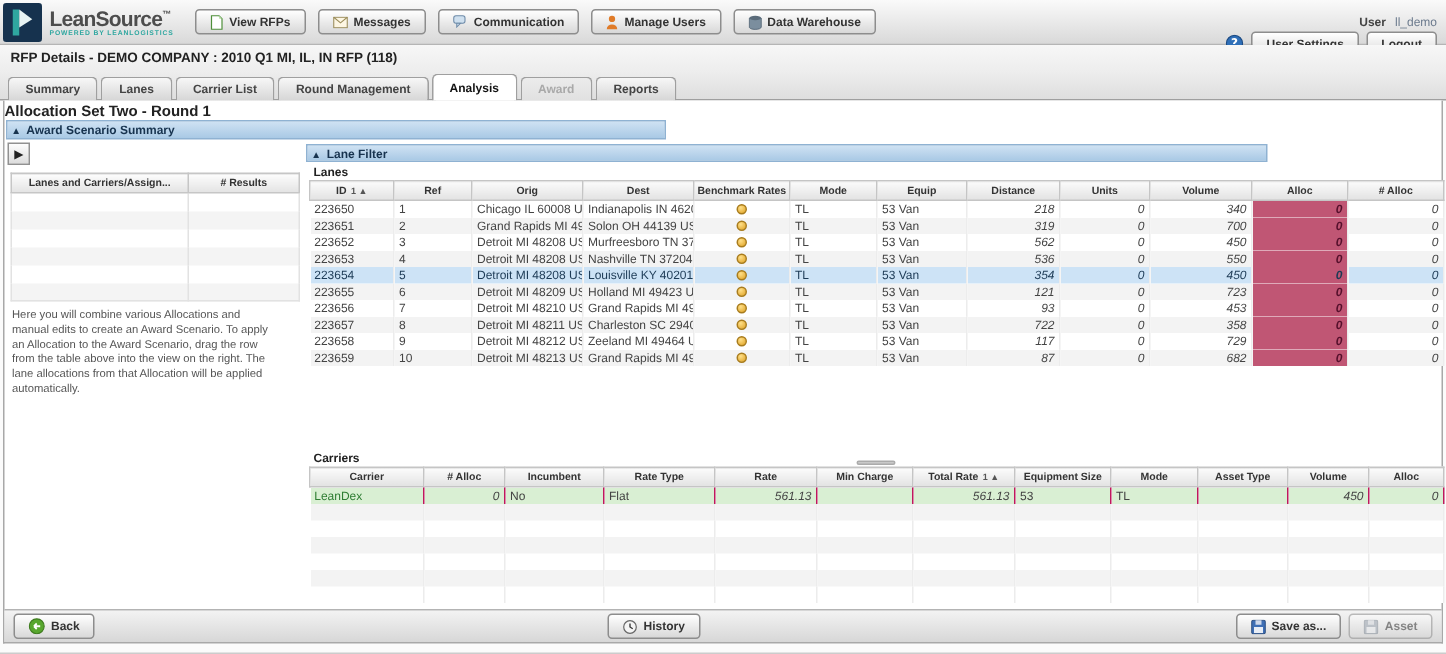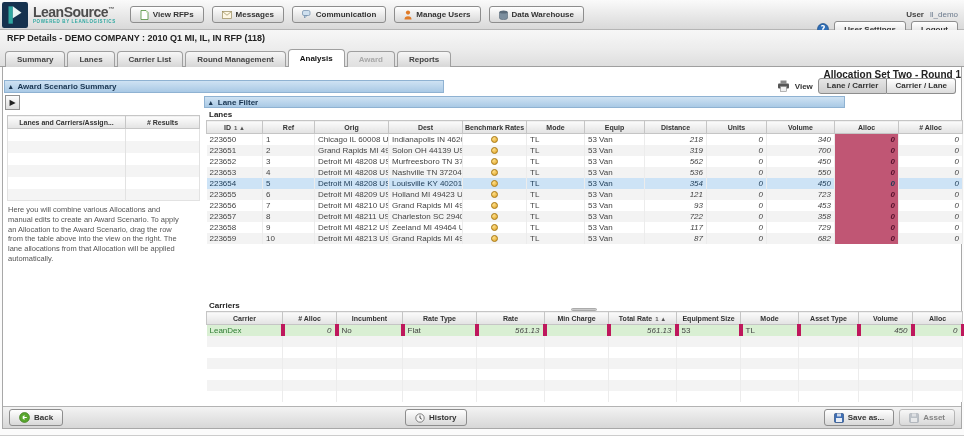--- a/index.html
+++ b/index.html
@@ -39,21 +39,21 @@
     display:flex; align-items:flex-end; padding-left:5px; }
   .tab { height:16px; line-height:15px; padding:0 11px; margin-right:2px; position:relative; top:1px;
     font-size:8px; font-weight:bold; color:#444; background:linear-gradient(#f7f7f7,#d6d6d6);
     border:1px solid #9f9f9f; border-bottom:none; border-radius:4px 4px 0 0; cursor:pointer; }
   .tab.active { background:#fff; color:#111; height:18px; line-height:17px; z-index:2;margin-top:31px; }
   .tab.disabled { color:#a9a9a9; background:linear-gradient(#ececec,#e0e0e0); cursor:default;margin-top:32px; }
 
   
   .panel { position:absolute; top:67px; left:2px; width:960px; height:362px;
     background:#fff; border:1px solid #a8a8a8; border-top:none; }
-  .round-title { position:absolute; top:2px; left:0; width:100%; text-align:right;
+  .round-title { position:absolute; top:2px; left:0; width:100%; text-align:left;
     font-size:10px; font-weight:bold; color:#222; }
   .blue-bar { position:absolute; height:13px; line-height:12px;
     background:linear-gradient(#cfe2f3,#a9c9e5); border:1px solid #8fb2d2;
     font-size:8px; font-weight:bold; color:#17334f; padding-left:4px; }
   .blue-bar .tri { font-size:7px; margin-right:3px; }
   .ass-bar { left:1px; top:13px; width:440px; }
   .lane-filter-bar { left:201px; top:29px; width:641px; height:12px; line-height:11px; }
   .play-btn { position:absolute; left:2px; top:28px; width:15px; height:15px;
     border:1px solid #919191; background:linear-gradient(#fdfdfd,#dcdcdc);
     font-size:8px; text-align:center; line-height:14px; color:#222; cursor:pointer; }
@@ -82,21 +82,21 @@
   .grid-title { position:absolute; font-size:8px; font-weight:bold; color:#222; }
   .grid { position:absolute; border-collapse:collapse; table-layout:fixed; font-size:8px; background:#fff; }
   .grid th { height:13px; background:linear-gradient(#fbfbfb,#e2e2e2); border:1px solid #c5c5c5;
     font-size:7px; font-weight:bold; color:#333; text-align:center; white-space:nowrap;
     overflow:hidden; padding:0 2px; cursor:pointer; }
   .grid th .sort { margin-left:3px; font-size:6px; color:#555; }
   .grid td { height:11px; padding:0 3px; border-right:1px solid #ececec; color:#444;
     white-space:nowrap; overflow:hidden; }
   .grid tbody tr:nth-child(even) td { background:#f3f3f3; }
   .grid tbody tr.sel td { background:#cde3f6; color:#1c3a55; }
-  .grid tbody tr.green td { background:#d9efd3; border-right:4px solid #be185d; }
+  .grid tbody tr.green td { background:#d9efd3; border-right:1px solid #be185d; }
   .grid tbody tr.green td:first-child { color:#2f7d33; }
   .grid td.a-l { text-align:left; } .grid td.a-r { text-align:right;font-style:italic; } .grid td.a-c { text-align:center; }
   .grid td.alloc-red { background:var(--alloc,#c05674) !important; color:#55102c; font-weight:bold; }
   .coin { width:7px; height:7px; border-radius:50%; display:inline-block; vertical-align:middle;
     background:radial-gradient(circle at 35% 30%, #ffe08a, #dfa224); border:1px solid #a87c1e; }
   .splitter { position:absolute; left:203px; top:230px; width:756px; height:4px; text-align:center; }
   .splitter .handle { display:inline-block; width:26px; height:3px; border-radius:2px;
     background:#c9c9c9; border:1px solid #ababab; }
 
   
@@ -207,34 +207,20 @@
     </div>
 
   <div class="panel">
     <div class="round-title">Allocation Set Two - Round 1</div>
 
     <div class="blue-bar ass-bar">
       <span class="tri">▴</span>
       <span>Award Scenario Summary</span>
     </div>
 
-    <div class="view-controls">
-      <span class="cicon">
-        <svg width="13" height="12" viewBox="0 0 13 12">
-            <rect x="3.5" y="0.5" width="6" height="3" fill="#888"></rect>
-            <rect x="1" y="3.5" width="11" height="5" rx="1" fill="#555"></rect>
-            <rect x="3.5" y="6.5" width="6" height="5" fill="#f0f0f0" stroke="#888" stroke-width="0.6"></rect>
-          </svg>
-      </span>
-      <span class="view-label">View</span>
-      <div class="toggle-group">
-        <span class="toggle-btn active">Lane / Carrier</span>
-        <span class="toggle-btn">Carrier / Lane</span>
-      </div>
-    </div>
 
     <div class="play-btn">
       <span>▶</span>
     </div>
 
     <div class="blue-bar lane-filter-bar">
       <span class="tri">▴</span>
       <span>Lane Filter</span>
     </div>
 

